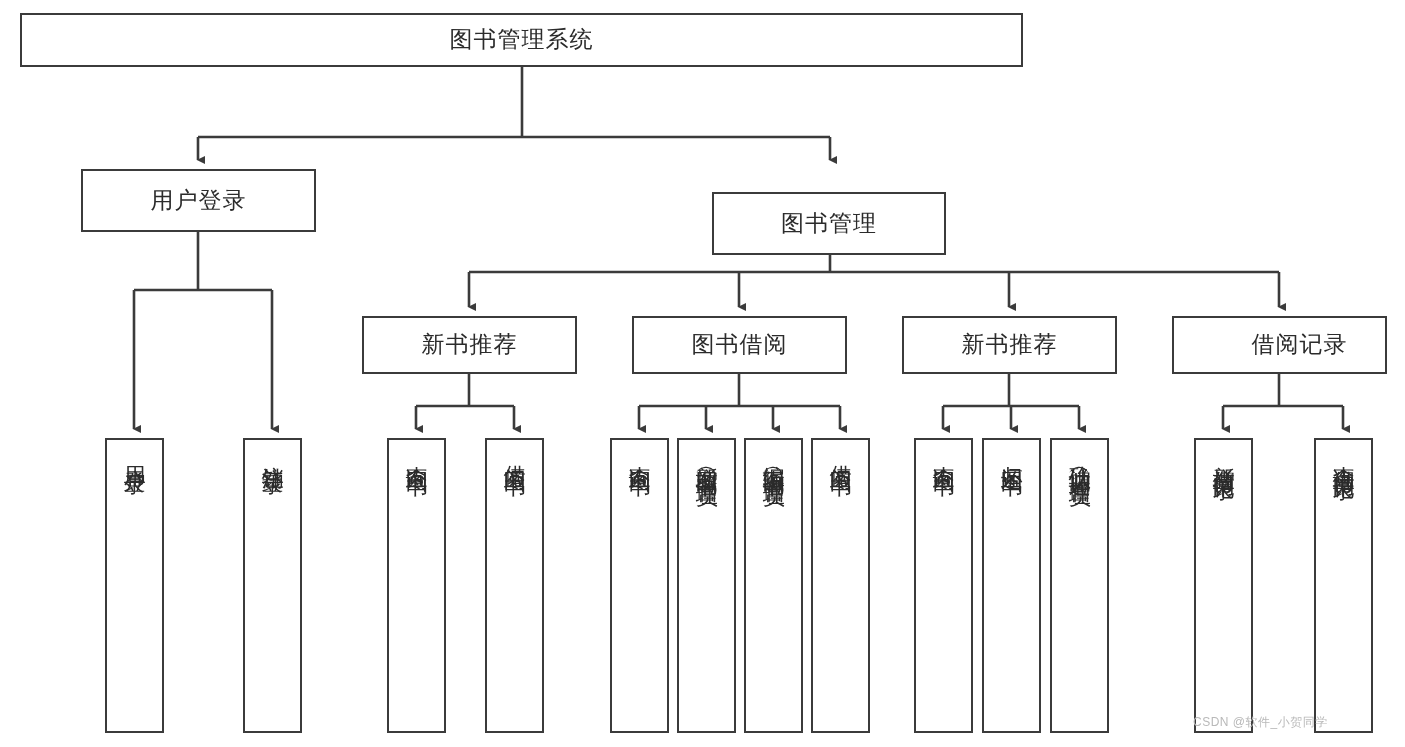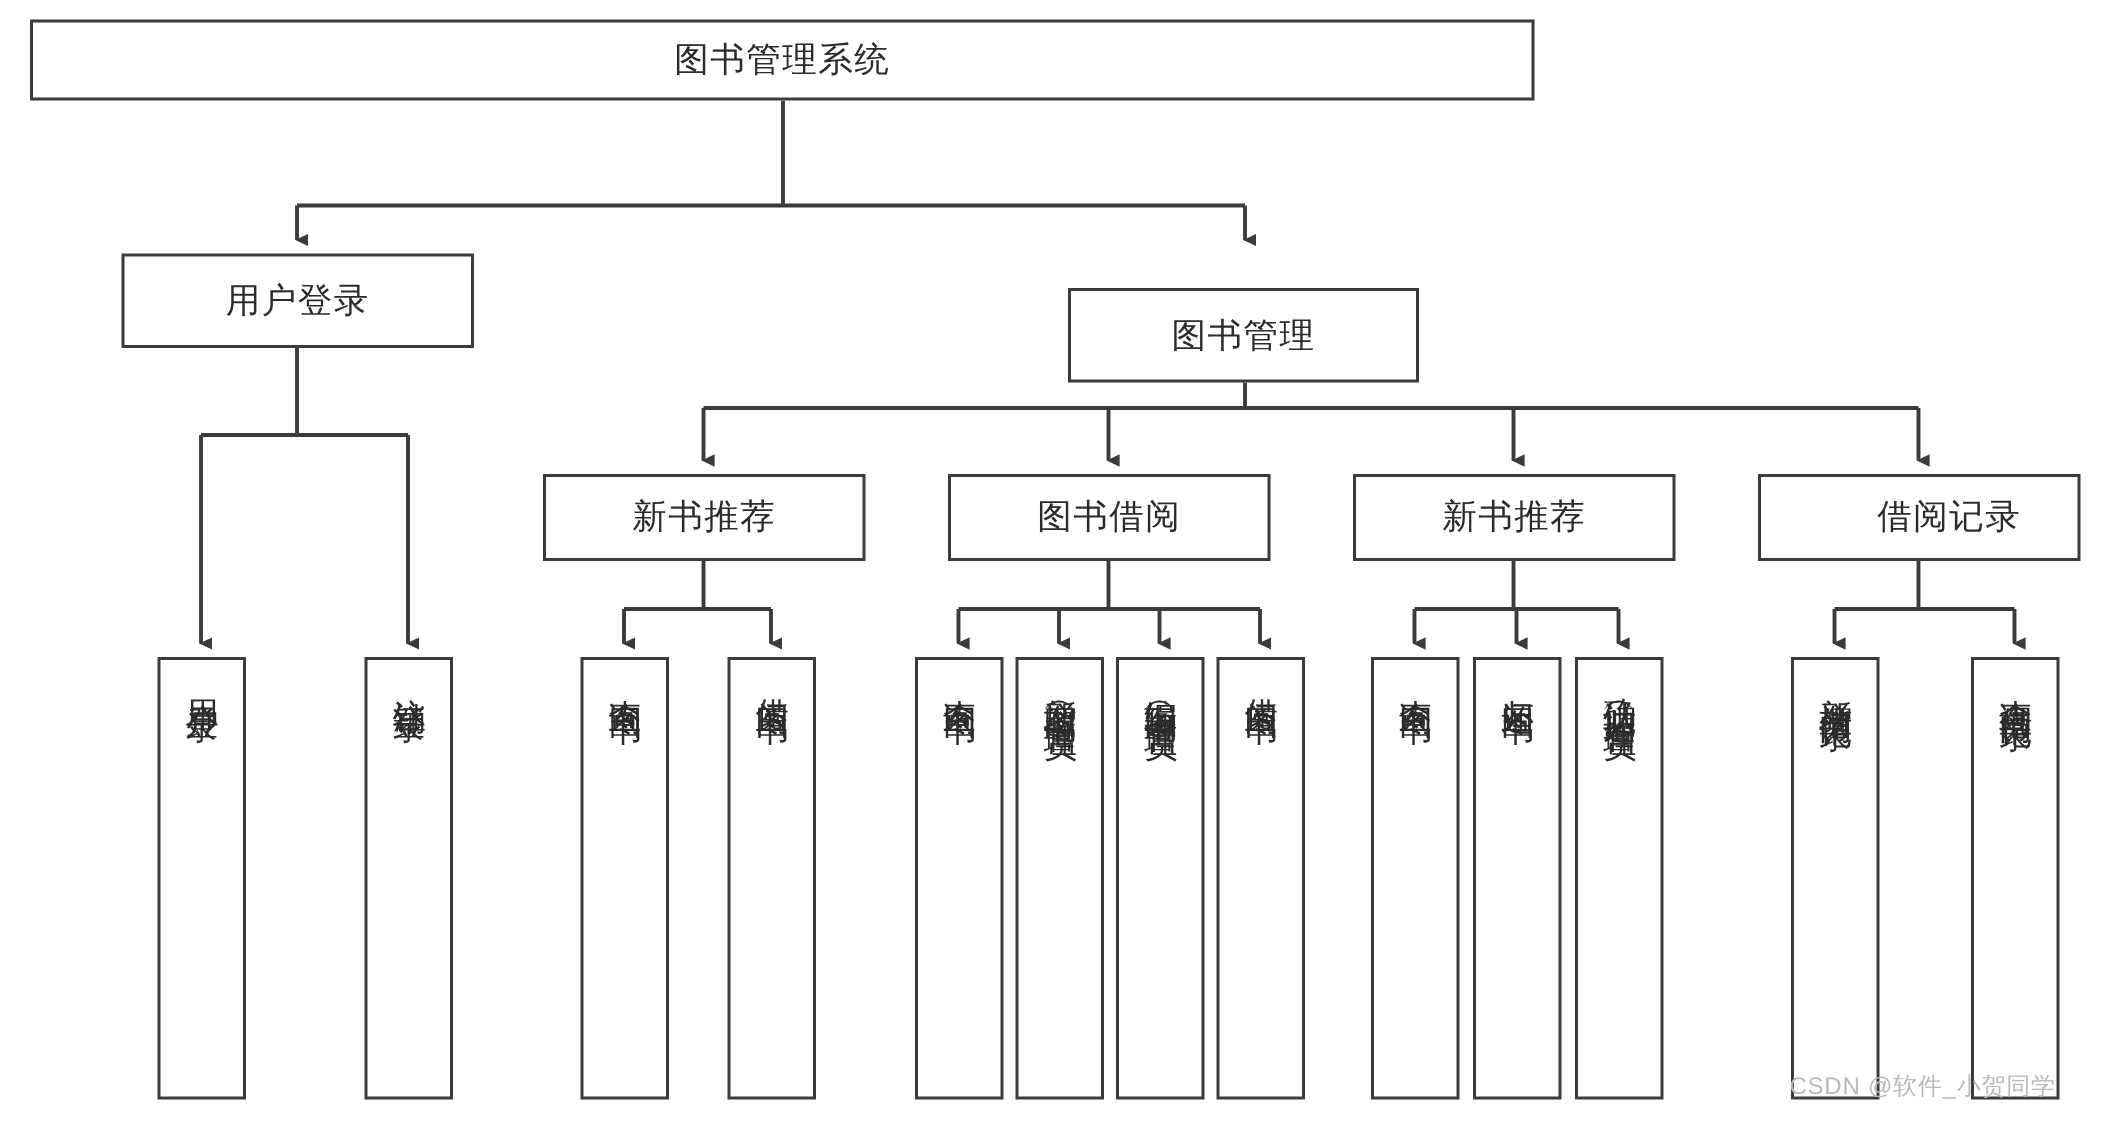--- a/index.html
+++ b/index.html
@@ -49,21 +49,21 @@
   }
   .node.vert .vtext {
     writing-mode: vertical-rl;
     text-orientation: upright;
     letter-spacing: 3px;
     white-space: pre;
     display: block;
   }
   .watermark {
     position: absolute;
-    font-size: 16px;
+    font-size: 12px;
     color: #b9b9b9;
     white-space: nowrap;
     letter-spacing: 0.5px;
   }
 </style>
 </head>
 <body>
 
 <div id="canvas">
 

